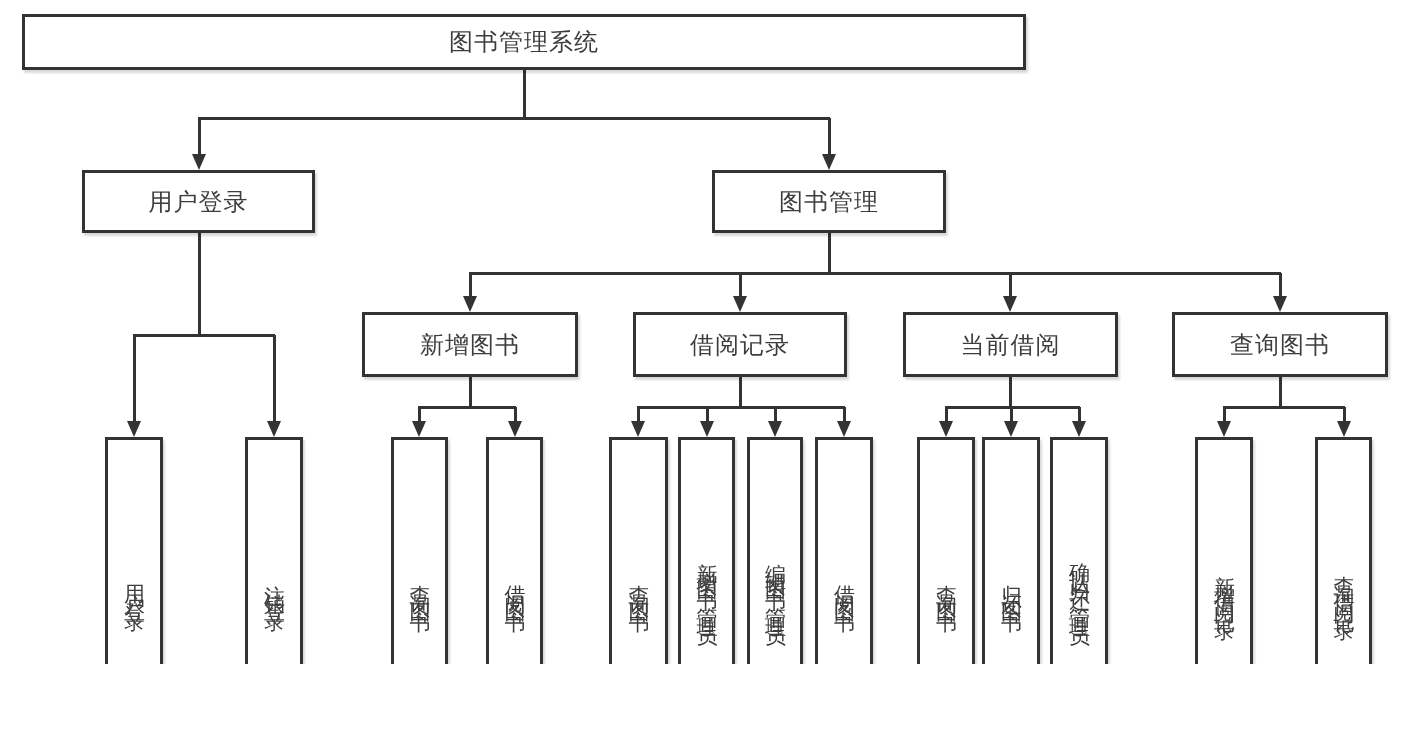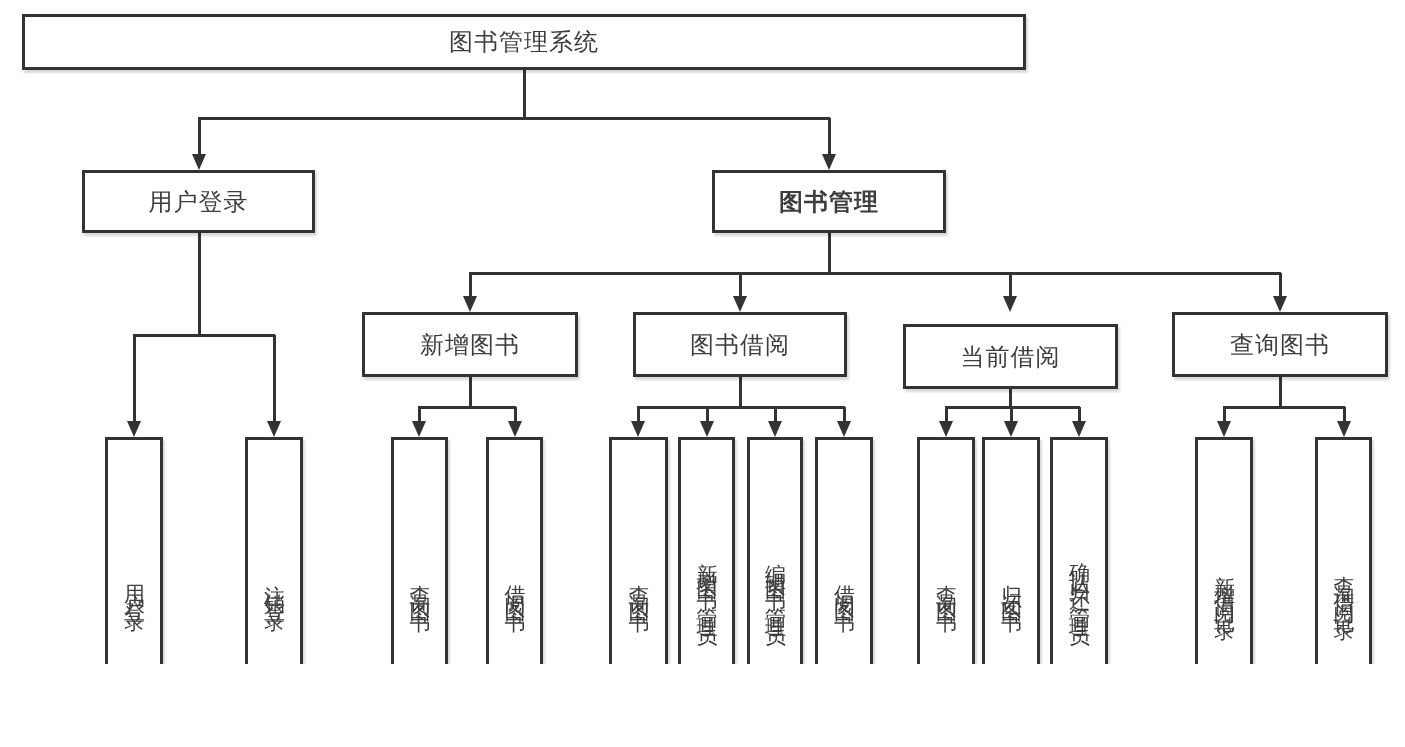--- a/index.html
+++ b/index.html
@@ -91,31 +91,31 @@
       <div class="arrow" style="left: 1337px; top: 421px;"></div>
     </div>
 
   <div class="node" style="left:22px; top:14px; width:1004px; height:56px;">
     <span class="hlabel">图书管理系统</span>
   </div>
 
   <div class="node" style="left:82px; top:170px; width:233px; height:63px;">
     <span class="hlabel">用户登录</span>
   </div>
-  <div class="node" style="left:712px; top:170px; width:234px; height:63px;font-weight:bold;">
+  <div class="node" style="left:712px; top:170px; width:234px; height:63px;">
     <span class="hlabel">图书管理</span>
   </div>
 
   <div class="node" style="left:362px; top:312px; width:216px; height:65px;">
     <span class="hlabel">新增图书</span>
   </div>
   <div class="node" style="left:633px; top:312px; width:214px; height:65px;">
-    <span class="hlabel">图书借阅</span>
+    <span class="hlabel">借阅记录</span>
   </div>
-  <div class="node" style="left:903px; top:324px; width:215px; height:65px;justify-content:center;">
+  <div class="node" style="left:903px; top:312px; width:215px; height:65px;justify-content:center;">
     <span class="hlabel">当前借阅</span>
   </div>
   <div class="node" style="left:1172px; top:312px; width:216px; height:65px;">
     <span class="hlabel">查询图书</span>
   </div>
 
   <div class="leaf" style="left:105px; top:437px; width:58px; height:298px;">
     <span class="vlabel">用户登录</span>
   </div>
   <div class="leaf" style="left:245px; top:437px; width:58px; height:298px;">

